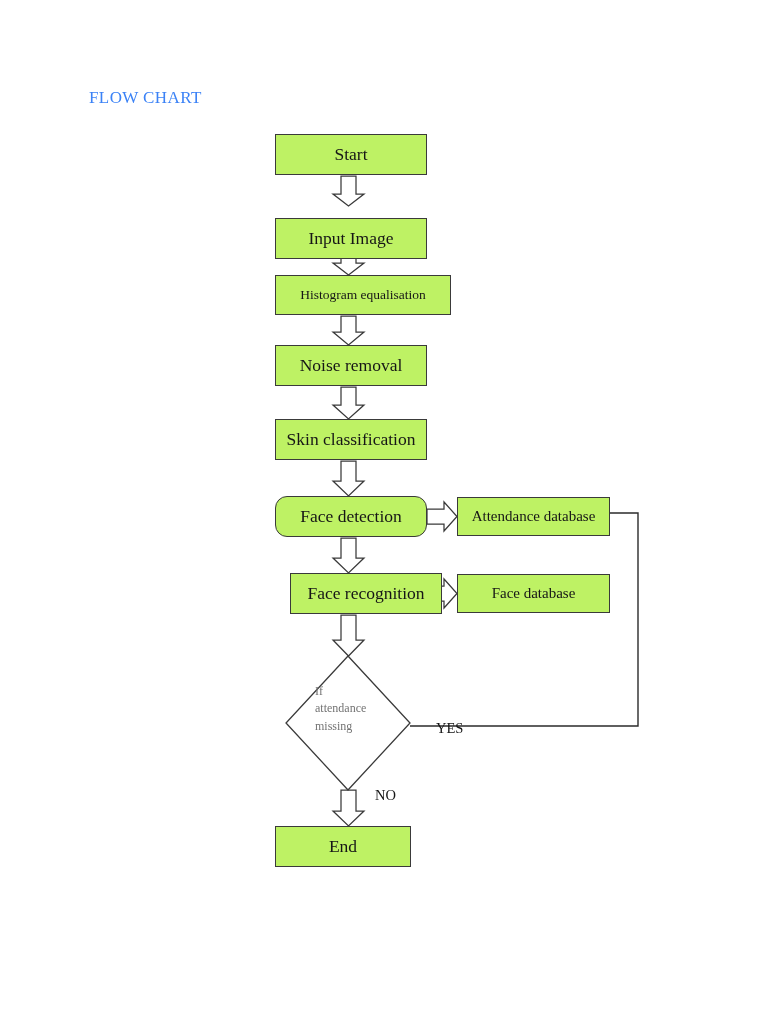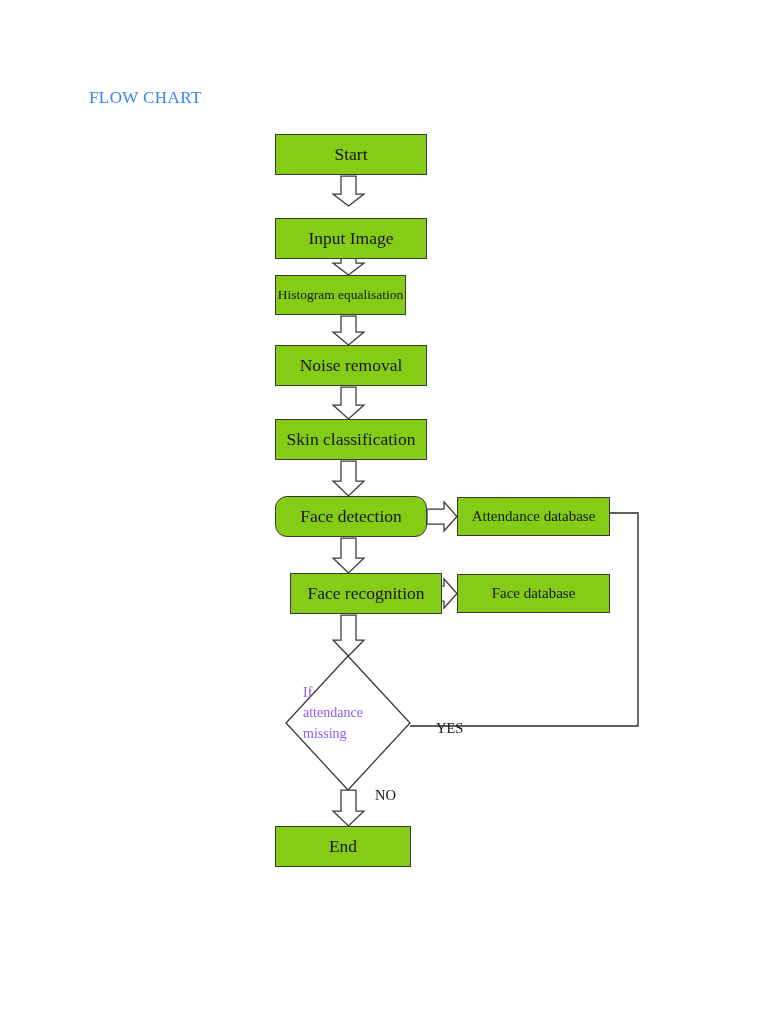--- a/index.html
+++ b/index.html
@@ -29,21 +29,21 @@
     top: 88px;
     font-size: 17px;
     letter-spacing: 0.4px;
     color: #3b82f6;
     white-space: nowrap;
   }
   .node {
     position: absolute;
     box-sizing: border-box;
     border: 1.3px solid #3a3a3a;
-    background: #84cc16;
+    background: #bef264;
     display: flex;
     align-items: center;
     justify-content: center;
     text-align: center;
     color: #161616;
     line-height: 1.15;
   }
   .node.big   { font-size: 17.5px; }
   .node.small { font-size: 13.5px; }
   .node.mid   { font-size: 15px; }
@@ -73,25 +73,26 @@
     stroke-width: 1.3;
   }
   .branch-label {
     position: absolute;
     font-size: 14.5px;
     color: #141414;
     white-space: nowrap;
   }
   .diamond-text {
     position: absolute;
-    font-size: 14px;
+    font-size: 12px;
     line-height: 1.45;
-    color: #8b5cf6;
+    color: #737373;
     text-align: left;
     white-space: pre-line;
+    margin-left: 12px;
   }
 </style>
 </head>
 <body>
 
 <div id="page">
 
   <div id="title">FLOW CHART</div>
 
   <svg id="diagram-svg" viewBox="0 0 768 1024">
@@ -118,21 +119,21 @@
 
     <path class="edge-line" d="M 410,726 L 638,726 L 638,513 L 610,513"></path>
 
     <polygon class="diamond" points="348,656 410,723 348,790 286,723"></polygon>
   </svg>
 
   <div class="node big" style="left:275px; top:134px; width:152px; height:41px;">Start</div>
 
   <div class="node big" style="left:275px; top:218px; width:152px; height:41px;">Input Image</div>
 
-  <div class="node small" style="left:275px; top:275px; width:131px; height:40px;">Histogram equalisation</div>
+  <div class="node small" style="left:275px; top:275px; width:176px; height:40px;">Histogram equalisation</div>
 
   <div class="node big" style="left:275px; top:345px; width:152px; height:41px;">Noise removal</div>
 
   <div class="node big" style="left:275px; top:419px; width:152px; height:41px;">Skin classification</div>
 
   <div class="node big" style="left:275px; top:496px; width:152px; height:41px;border-radius:12px;">Face detection</div>
 
   <div class="node big" style="left:275px; top:573px; width:152px; height:41px;margin-left:15px;">Face recognition</div>
 
   <div class="node mid" style="left:457px; top:497px; width:153px; height:39px;">Attendance database</div>

